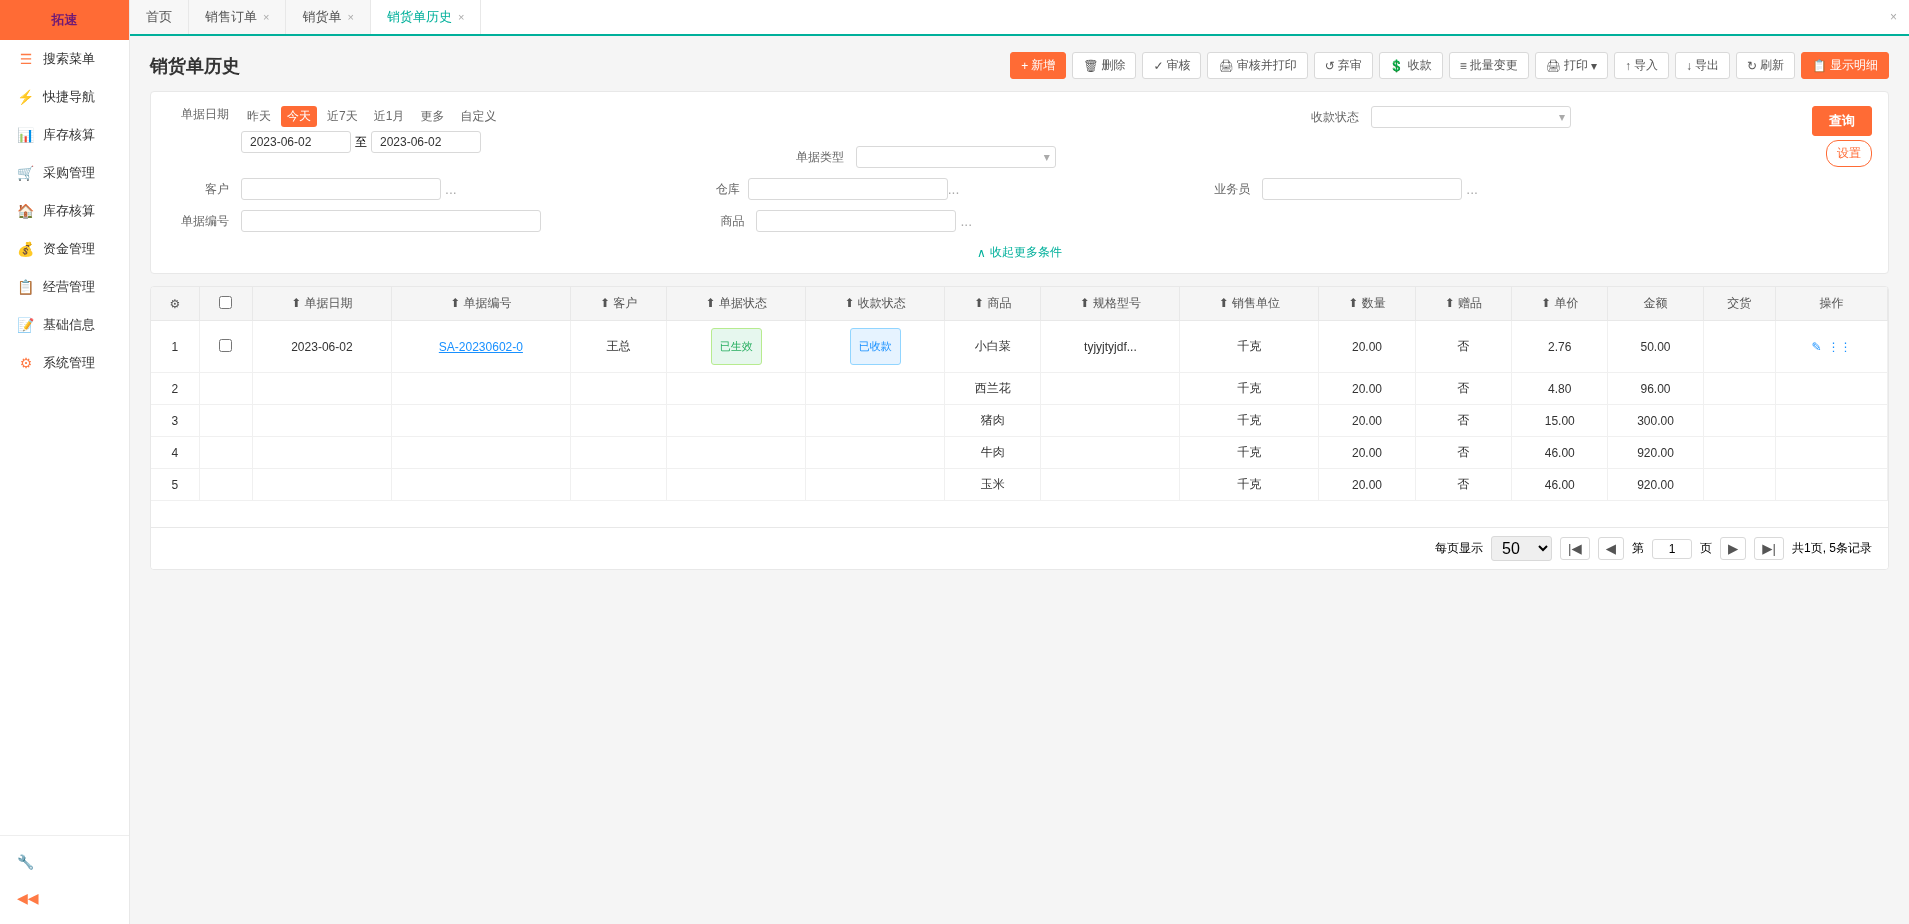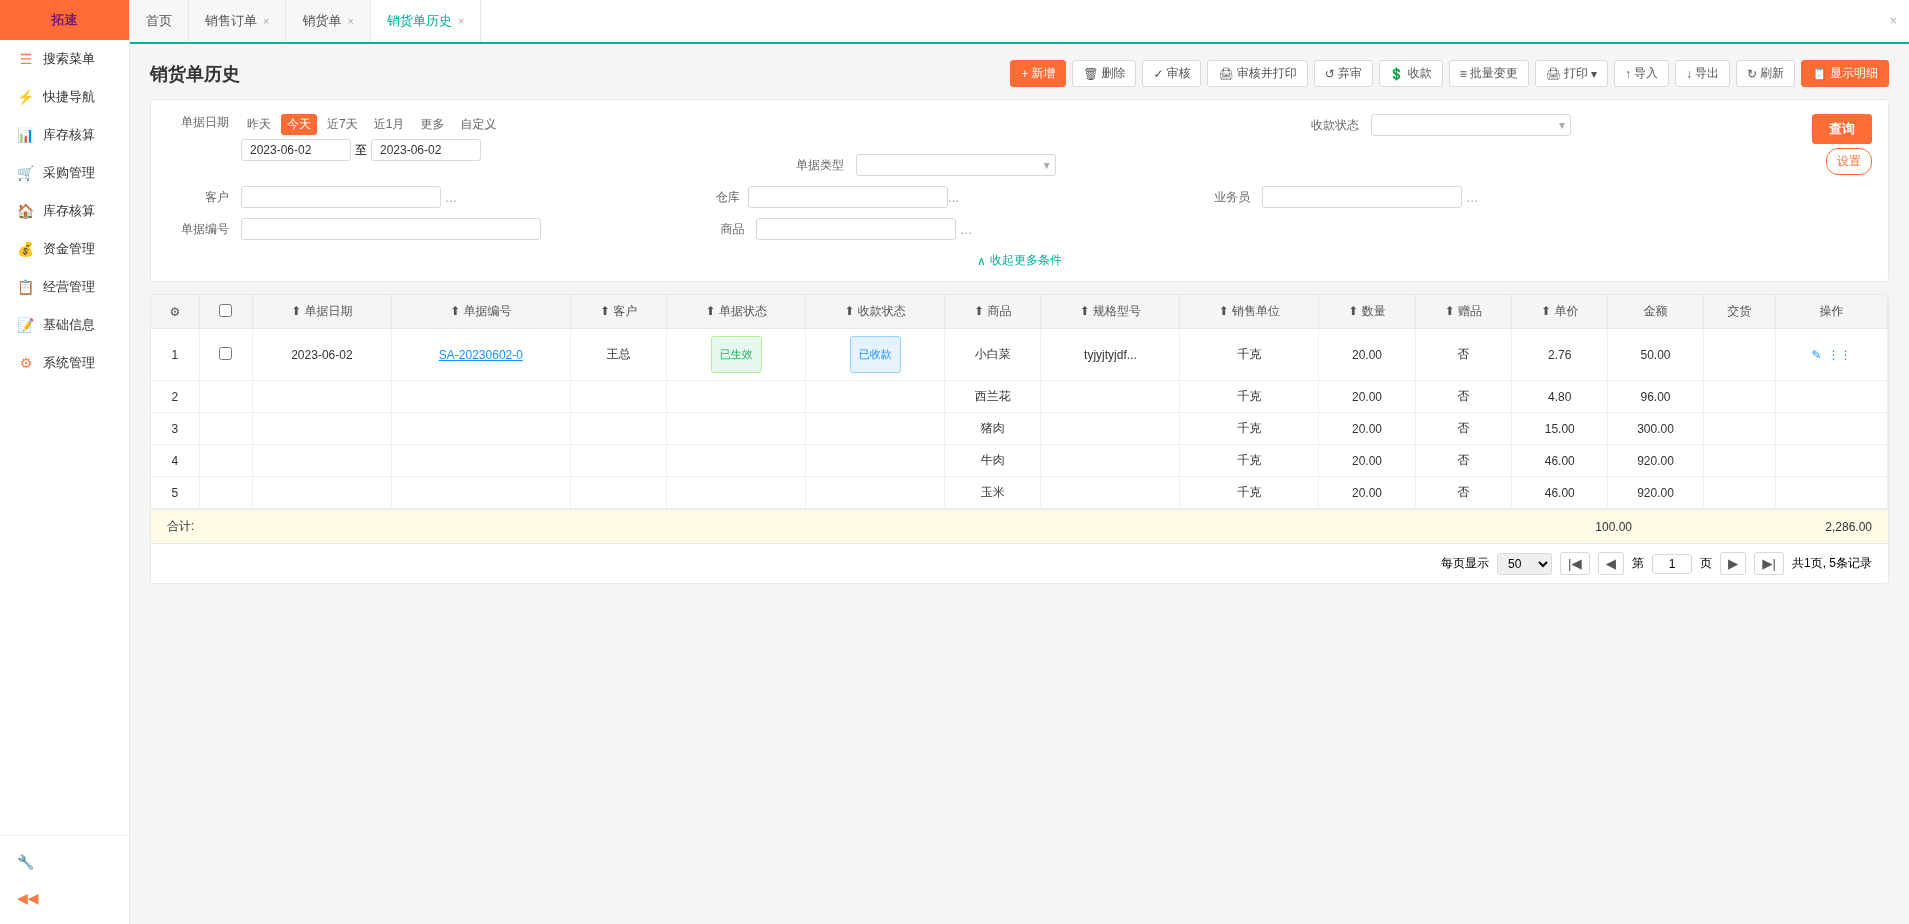--- a/index.html
+++ b/index.html
@@ -50,21 +50,21 @@
       height: 100%;
       overflow: hidden;
     }
 
     
     .tab-bar {
       background: #fff;
       border-bottom: 2px solid #00b09b;
       display: flex;
       align-items: stretch;
-      height: 44px;
+      height: 36px;
       flex-shrink: 0;
     }
     .tab {
       display: flex;
       align-items: center;
       padding: 0 16px;
       cursor: pointer;
       font-size: 13px;
       color: #555;
       border-right: 1px solid #e8e8e8;
@@ -238,20 +238,21 @@
     
     .pagination-bar {
       display: flex;
       align-items: center;
       justify-content: flex-end;
       padding: 8px 16px;
       background: #fff;
       border-top: 1px solid #e8e8e8;
       gap: 8px;
       font-size: 12px;
+      margin-top: 26px;
     }
     .pagination-btn {
       border: 1px solid #d9d9d9;
       background: #fff;
       padding: 3px 7px;
       border-radius: 3px;
       cursor: pointer;
       color: #555;
     }
     .pagination-input {
@@ -259,21 +260,21 @@
       border-radius: 3px;
       padding: 2px 6px;
       font-size: 12px;
       width: 40px;
       text-align: center;
     }
     .page-size-select {
       border: 1px solid #d9d9d9;
       border-radius: 3px;
       padding: 2px 6px;
-      font-size: 12px;
+      font-size: 16px;
     }
 
     .settings-btn {
       background: #fff;
       border: 1px solid #ff6b35;
       color: #ff6b35;
       padding: 4px 10px;
       border-radius: 12px;
       cursor: pointer;
       font-size: 12px;
@@ -613,25 +614,20 @@
       <td>20.00</td>
       <td>否</td>
       <td>46.00</td>
       <td>920.00</td>
       <td></td>
       <td></td>
     </tr>
           </tbody>
       </table>
 
-      <div class="table-footer">
-        <span class="total-label">合计:</span>
-        <span class="total-qty">100.00</span>
-        <span class="total-amount">2,286.00</span>
-      </div>
 
       <div class="pagination-bar">
         <span>每页显示</span>
         <select class="page-size-select">
           <option>50</option>
           <option>100</option>
           <option>200</option>
         </select>
         <button class="pagination-btn">|◀</button>
         <button class="pagination-btn">◀</button>

